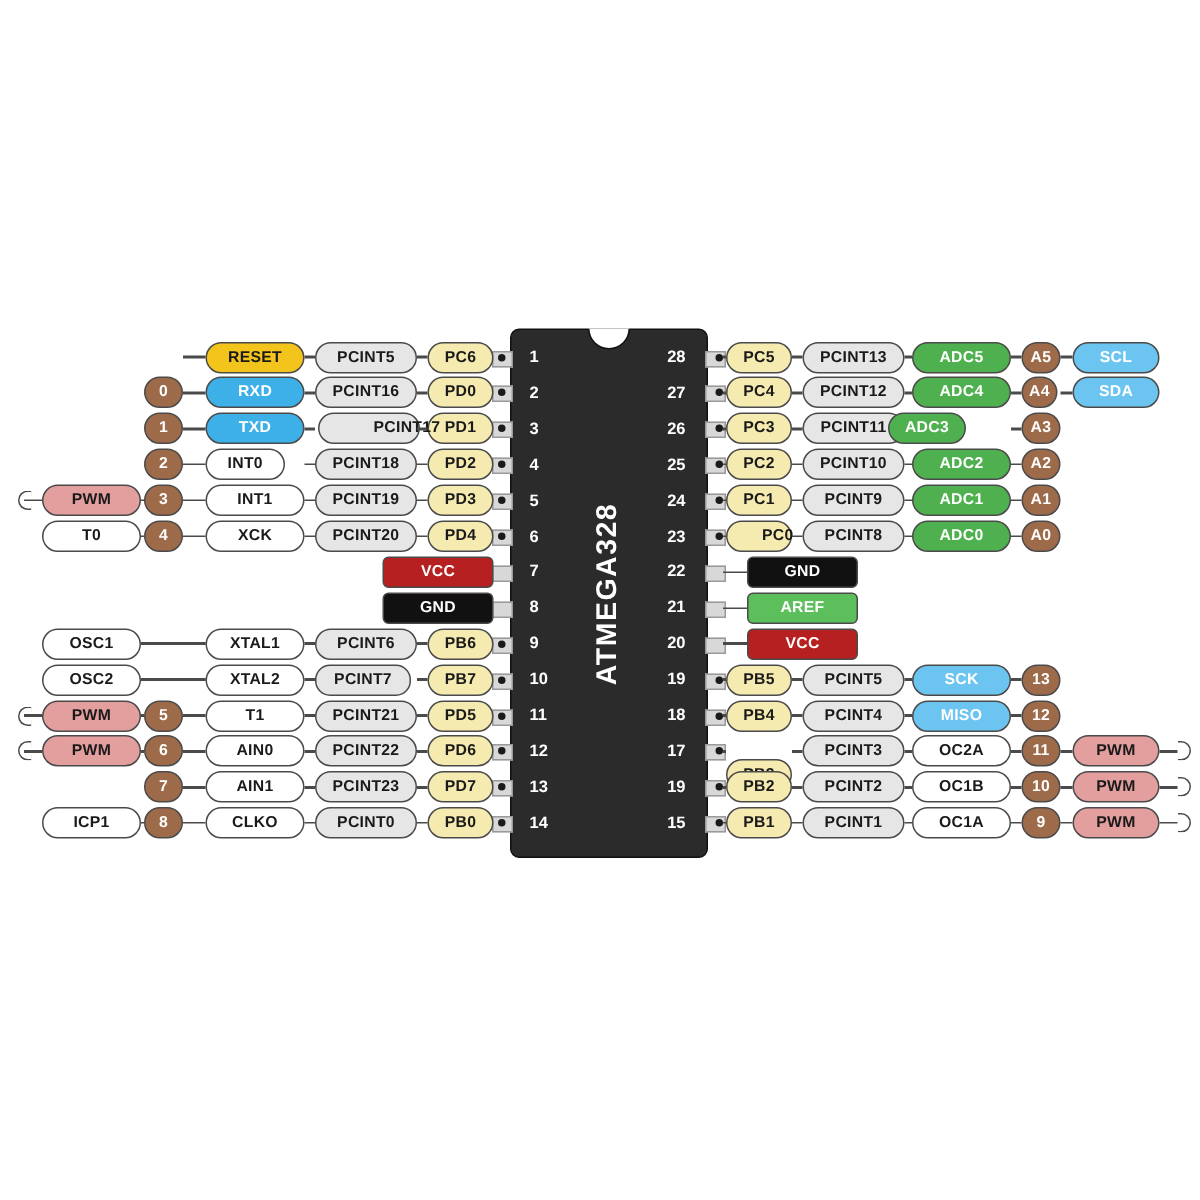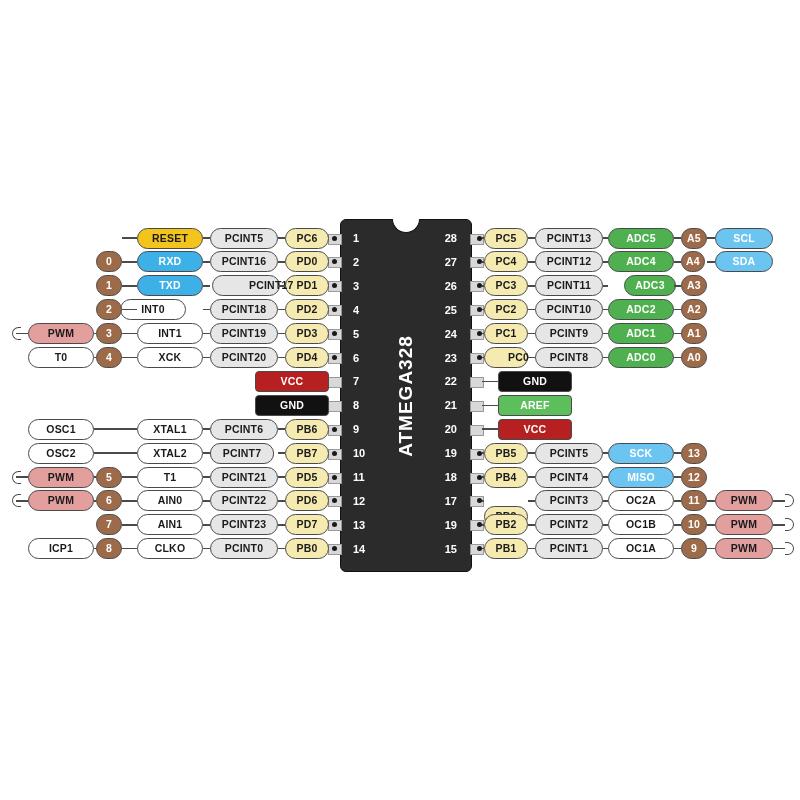--- a/index.html
+++ b/index.html
@@ -186,21 +186,21 @@
       <div class="wire" style="left: 203px; top: 285px; width: 7px;"></div>
       <div class="lbl c-brown" style="left: 96px; top: 275.3px; width: 26px;">1</div>
       <div class="wire" style="left: 122px; top: 285px; width: 15px;"></div>
       <div class="leg" style="left: 328px; top: 305.2px;"></div>
       <div class="pinnum l" style="top: 299.7px; left: 353px;">4</div>
       <div class="lbl c-yellow" style="left: 285px; top: 299.2px; width: 44px;">PD2</div>
       <div class="wire" style="left: 329px; top: 308.9px;"></div>
       <div class="dot" style="left: 331.5px; top: 307.2px;"></div>
       <div class="lbl c-grey" style="left: 210px; top: 299.2px; width: 68px;">PCINT18</div>
       <div class="wire" style="left: 278px; top: 308.9px; width: 7px;"></div>
-      <div class="lbl c-white" style="left: 120px; top: 299.2px; width: 66px;">INT0</div>
+      <div class="lbl c-white" style="left: 137px; top: 299.2px; width: 53px;">INT0</div>
       <div class="wire" style="left: 203px; top: 308.9px; width: 7px;"></div>
       <div class="lbl c-brown" style="left: 96px; top: 299.2px; width: 26px;">2</div>
       <div class="wire" style="left: 122px; top: 308.9px; width: 15px;"></div>
       <div class="leg" style="left: 328px; top: 329.1px;"></div>
       <div class="pinnum l" style="top: 323.6px; left: 353px;">5</div>
       <div class="lbl c-yellow" style="left: 285px; top: 323.1px; width: 44px;">PD3</div>
       <div class="wire" style="left: 329px; top: 332.8px;"></div>
       <div class="dot" style="left: 331.5px; top: 331.1px;"></div>
       <div class="lbl c-grey" style="left: 210px; top: 323.1px; width: 68px;">PCINT19</div>
       <div class="wire" style="left: 278px; top: 332.8px; width: 7px;"></div>
@@ -338,21 +338,21 @@
       <div class="wire" style="left: 707px; top: 261.1px; width: 8px;"></div>
       <div class="lbl c-lblue" style="left: 715px; top: 251.4px; width: 58px;">SDA</div>
       <div class="leg" style="left: 470px; top: 281.3px;"></div>
       <div class="pinnum r" style="top: 275.8px; left: 435px;">26</div>
       <div class="wire" style="left: 482px; top: 285px; width: 2px;"></div>
       <div class="dot" style="left: 476.5px; top: 283.3px;"></div>
       <div class="lbl c-yellow" style="left: 484px; top: 275.3px; width: 44px;">PC3</div>
       <div class="wire" style="left: 528px; top: 285px; width: 7px;"></div>
       <div class="lbl c-grey" style="left: 535px; top: 275.3px; width: 68px;">PCINT11</div>
       <div class="wire" style="left: 603px; top: 285px; width: 5px;"></div>
-      <div class="lbl c-adc" style="left: 592px; top: 275.3px; width: 52px; margin-left: 32px;">ADC3</div>
+      <div class="lbl c-adc" style="left: 592px; top: 275.3px; width: 52px;">ADC3</div>
       <div class="wire" style="left: 674px; top: 285px; width: 7px;"></div>
       <div class="lbl c-brown" style="left: 681px; top: 275.3px; width: 26px;">A3</div>
       <div class="leg" style="left: 470px; top: 305.2px;"></div>
       <div class="pinnum r" style="top: 299.7px; left: 435px;">25</div>
       <div class="wire" style="left: 482px; top: 308.9px; width: 2px;"></div>
       <div class="dot" style="left: 476.5px; top: 307.2px;"></div>
       <div class="lbl c-yellow" style="left: 484px; top: 299.2px; width: 44px;">PC2</div>
       <div class="wire" style="left: 528px; top: 308.9px; width: 7px;"></div>
       <div class="lbl c-grey" style="left: 535px; top: 299.2px; width: 68px;">PCINT10</div>
       <div class="wire" style="left: 603px; top: 308.9px; width: 5px;"></div>

